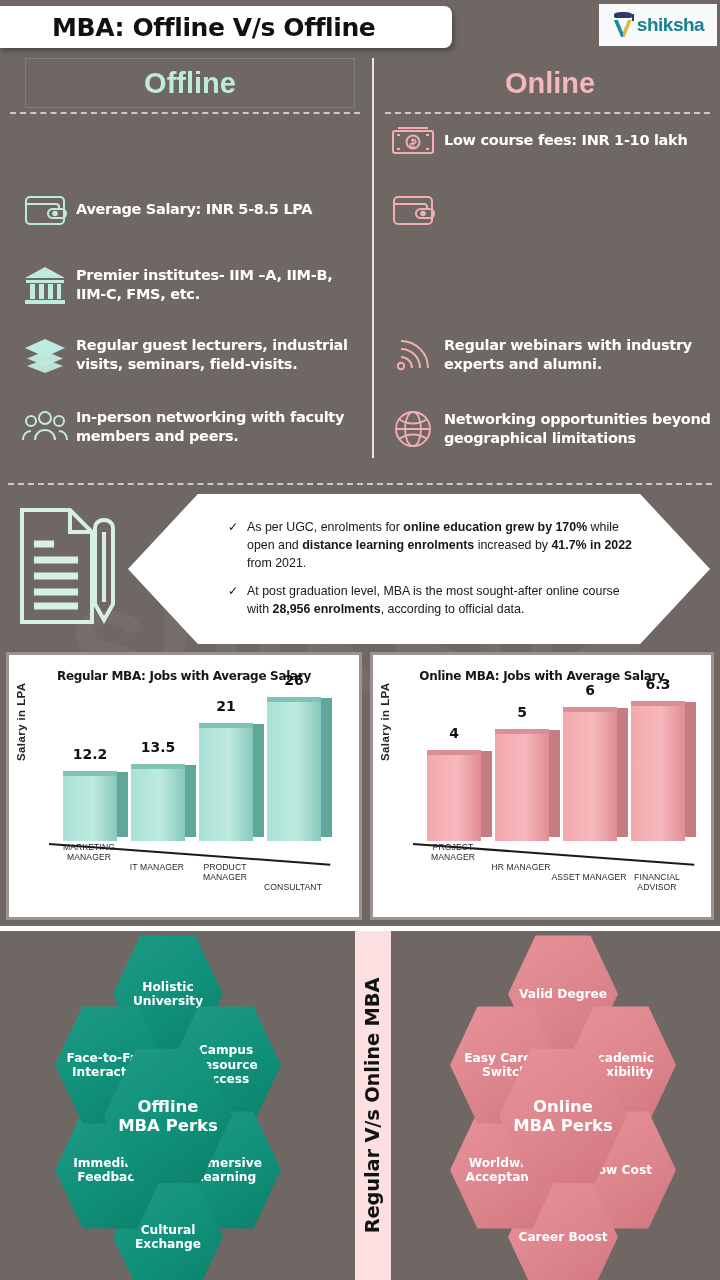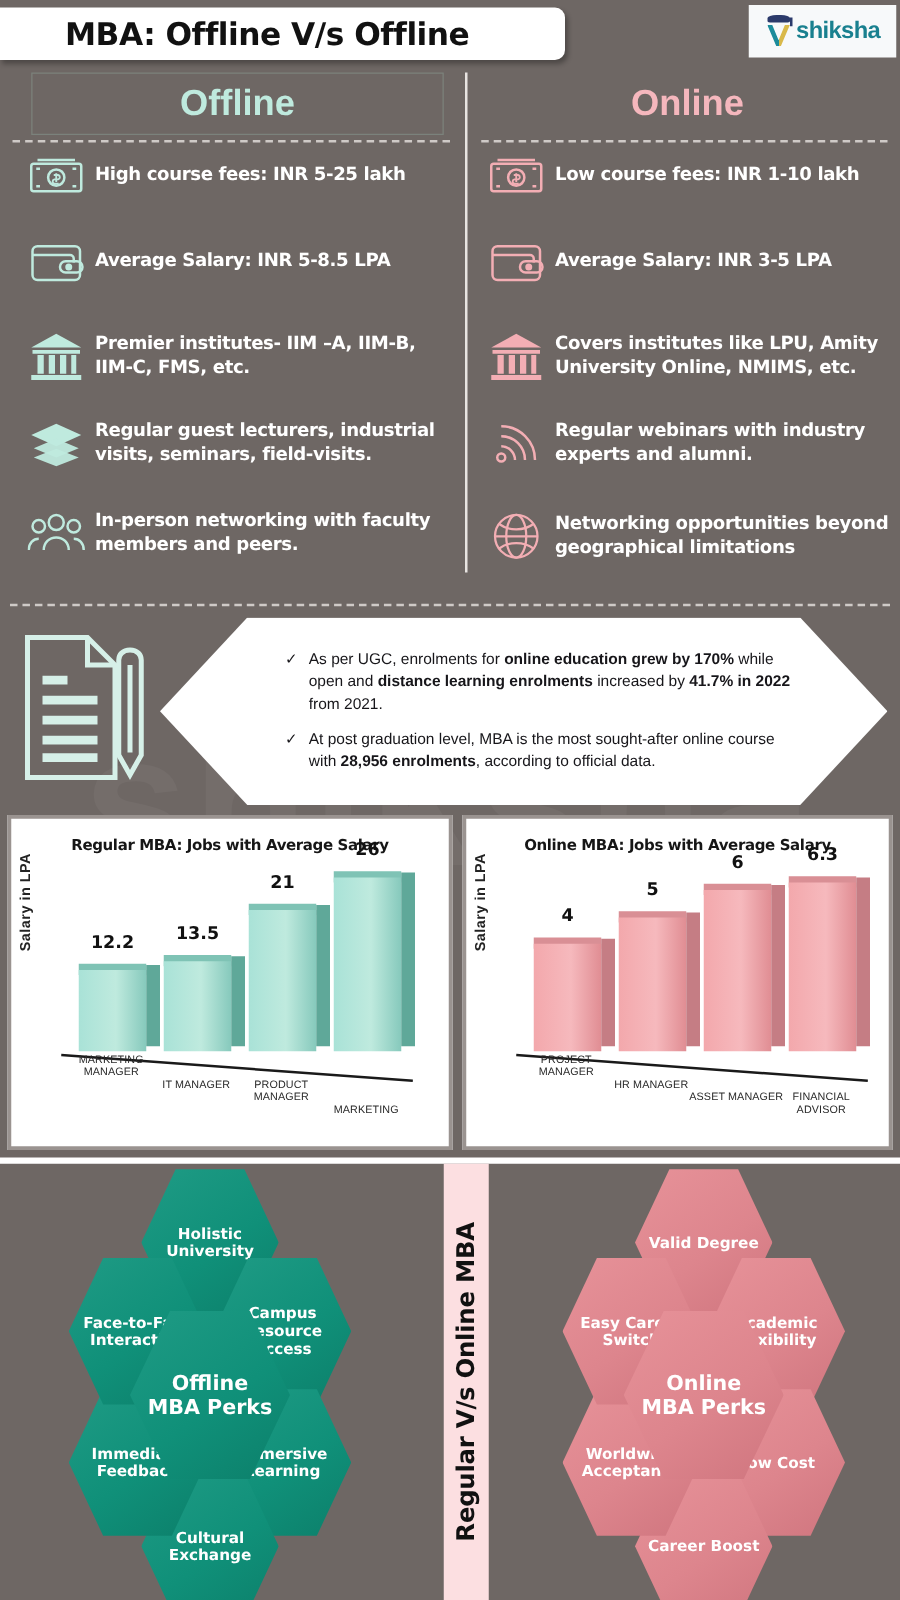--- a/index.html
+++ b/index.html
@@ -181,35 +181,20 @@
 
 <div class="col-head left">Offline</div>
 <div class="col-head right">Online</div>
 
 <div class="dash-line dash-top-l"></div>
 <div class="dash-line dash-top-r"></div>
 <div class="v-divider"></div>
 
 <div class="compare">
 
-  <div class="crow l" style="top:2px;">
-    <div class="cicon">
-      <svg width="46" height="30" viewBox="0 0 46 30" fill="none" stroke="#bfeade" stroke-width="2">
-        <rect x="3" y="5" width="40" height="22" rx="2"></rect>
-        <line x1="8" y1="2" x2="38" y2="2"></line>
-        <circle cx="23" cy="16" r="6.5"></circle>
-        <path d="M23 12.5v7M21 14h3.5a1.8 1.8 0 010 3.5H21.5a1.8 1.8 0 000 3.5H25" stroke-width="1.5"></path>
-        <line x1="7" y1="9" x2="10" y2="9"></line>
-          <line x1="36" y1="9" x2="39" y2="9"></line>
-        <line x1="7" y1="23" x2="10" y2="23"></line>
-          <line x1="36" y1="23" x2="39" y2="23"></line>
-      </svg>
-    </div>
-    <div class="ctext">High course fees: INR 5-25 lakh</div>
-  </div>
 
   <div class="crow l" style="top:68px;">
     <div class="cicon">
       <svg width="46" height="36" viewBox="0 0 46 36" fill="none" stroke="#bfeade" stroke-width="2">
         <rect x="4" y="5" width="38" height="27" rx="4"></rect>
         <path d="M4 12h30a3 3 0 013 3v3"></path>
         <rect x="26" y="17" width="18" height="9" rx="4.5"></rect>
         <circle cx="33" cy="21.5" r="1.8" fill="#bfeade"></circle>
       </svg>
     </div>
@@ -274,37 +259,22 @@
 
   <div class="crow r" style="top:68px;">
     <div class="cicon">
       <svg width="46" height="36" viewBox="0 0 46 36" fill="none" stroke="#f3aeb4" stroke-width="2">
         <rect x="4" y="5" width="38" height="27" rx="4"></rect>
         <path d="M4 12h30a3 3 0 013 3v3"></path>
         <rect x="26" y="17" width="18" height="9" rx="4.5"></rect>
         <circle cx="33" cy="21.5" r="1.8" fill="#f3aeb4"></circle>
       </svg>
     </div>
-    <div class="ctext">Average Salary: INR 3-5  LPA</div>
-  </div>
-
-  <div class="crow r" style="top:140px;">
-    <div class="cicon">
-      <svg width="44" height="42" viewBox="0 0 44 42" fill="#f3aeb4">
-        <polygon points="22,3 42,14 2,14"></polygon>
-        <rect x="3" y="16" width="38" height="3"></rect>
-        <rect x="7" y="20" width="5" height="15"></rect>
-        <rect x="16" y="20" width="5" height="15"></rect>
-        <rect x="25" y="20" width="5" height="15"></rect>
-        <rect x="34" y="20" width="4" height="15"></rect>
-        <rect x="2" y="36" width="40" height="4"></rect>
-      </svg>
-    </div>
-    <div class="ctext">Covers institutes like LPU, Amity University Online, NMIMS, etc.</div>
-  </div>
+  </div>
+
 
   <div class="crow r" style="top:212px;">
     <div class="cicon">
       <svg width="44" height="38" viewBox="0 0 44 38" fill="none" stroke="#f3aeb4" stroke-width="2">
         <circle cx="10" cy="30" r="3.2"></circle>
         <path d="M10 21a11 11 0 0111 11"></path>
         <path d="M10 13a19 19 0 0119 19"></path>
         <path d="M10 5a27 27 0 0127 27"></path>
       </svg>
     </div>
@@ -382,21 +352,21 @@
           <div class="bar-top teal-top" style="bottom:135px"></div>
           <div class="bar-face teal-face" style="height:139px"></div>
           <div class="bar-side teal-side" style="height:139px;bottom:4px"></div>
         </div>
       </div>
     <div class="axis"></div>
     <div id="cats0">
         <div class="cat" style="left: 42px; bottom: 40px;">MARKETING MANAGER</div>
         <div class="cat" style="left: 110px; bottom: 30px;">IT MANAGER</div>
         <div class="cat" style="left: 178px; bottom: 20px;">PRODUCT MANAGER</div>
-        <div class="cat" style="left: 246px; bottom: 10px;">MARKETING</div>
+        <div class="cat" style="left: 246px; bottom: 10px;">CONSULTANT</div>
       </div>
   </div>
 </div>
 
 <div class="chart-panel right">
   <div class="chart-title">Online MBA: Jobs with Average Salary</div>
   <div class="chart-body">
     <div class="ylabel">Salary  in  LPA</div>
     <div class="bars" id="bars1">
         <div class="bar3d" style="left: 10px; height: 86px;">

